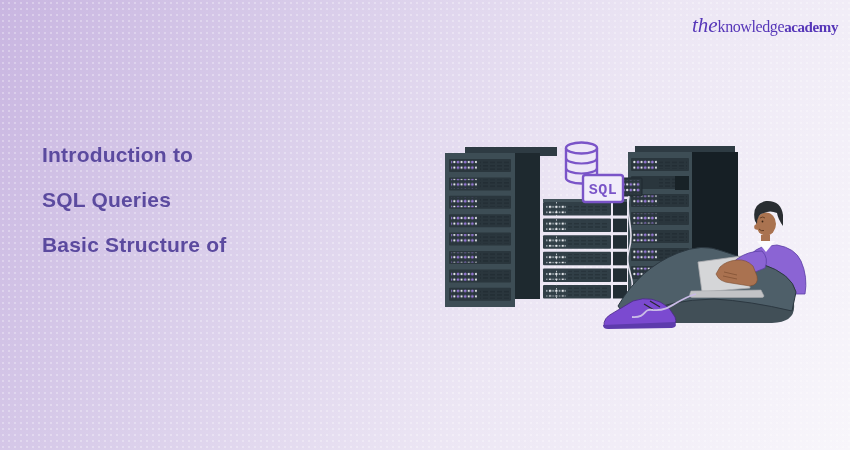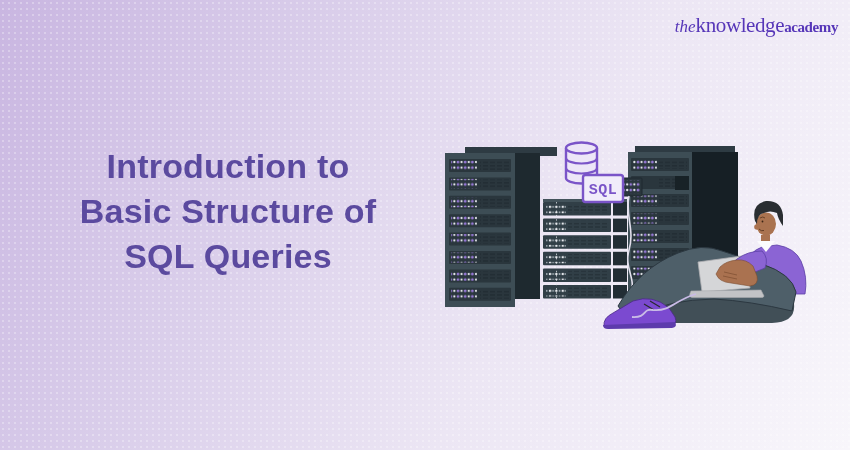--- a/index.html
+++ b/index.html
@@ -8,42 +8,42 @@
     font-family:"Liberation Sans",sans-serif;
     background:
       radial-gradient(circle, rgba(255,255,255,.30) .7px, transparent .9px),
       linear-gradient(118deg,#c9b6e1 0%,#d9cdea 30%,#ece6f4 62%,#f8f6fb 100%);
     background-size:6px 6px,100% 100%;
   }
   .logo{
     position:absolute;top:13px;right:12px;
     font-family:"Liberation Serif",serif;color:#5636b8;white-space:nowrap;
   }
-  .logo .the{font-style:italic;font-size:17px;margin-top:36px;}
-  .logo .kn{font-size:21px;letter-spacing:-.4px;}
+  .logo .the{font-style:italic;font-size:21px;margin-top:36px;}
+  .logo .kn{font-size:16px;letter-spacing:-.4px;}
   .logo .ac{font-size:15px;font-weight:bold;letter-spacing:-.4px;}
   .title{
-    position:absolute;left:42px;top:144px;width:372px;margin:0;
-    text-align:center;font-weight:bold;font-size:34px;line-height:45px;
+    position:absolute;left:42px;top:132px;width:372px;margin:0;
+    font-weight:bold;font-size:21px;line-height:45px;
     color:#5b4a9f;letter-spacing:.2px;
   }
   .title span{display:block;}
   .illustration{position:absolute;left:420px;top:120px;width:430px;height:330px;}
 </style>
 </head>
 <body>
 
 <div class="logo">
   <span class="the">the</span><span class="kn">knowledge</span><span class="ac">academy</span>
 </div>
 
 <h1 class="title">
   <span>Introduction to</span>
+  <span>SQL Queries</span>
   <span>Basic Structure of</span>
-  <span>SQL Queries</span>
 </h1>
 
 <svg class="illustration" viewBox="0 0 430 330" xmlns="http://www.w3.org/2000/svg">
   <defs>
     <pattern id="pd" width="7.2" height="5.6" patternUnits="userSpaceOnUse">
       <circle cx="2" cy="2.8" r="1.4" fill="#9678d6"></circle>
       <circle cx="5.6" cy="2.8" r="1.1" fill="#e9ebf0"></circle>
     </pattern>
     <pattern id="wd" width="6.4" height="5.6" patternUnits="userSpaceOnUse">
       <circle cx="2" cy="2.8" r="1.25" fill="#eceef2"></circle>

